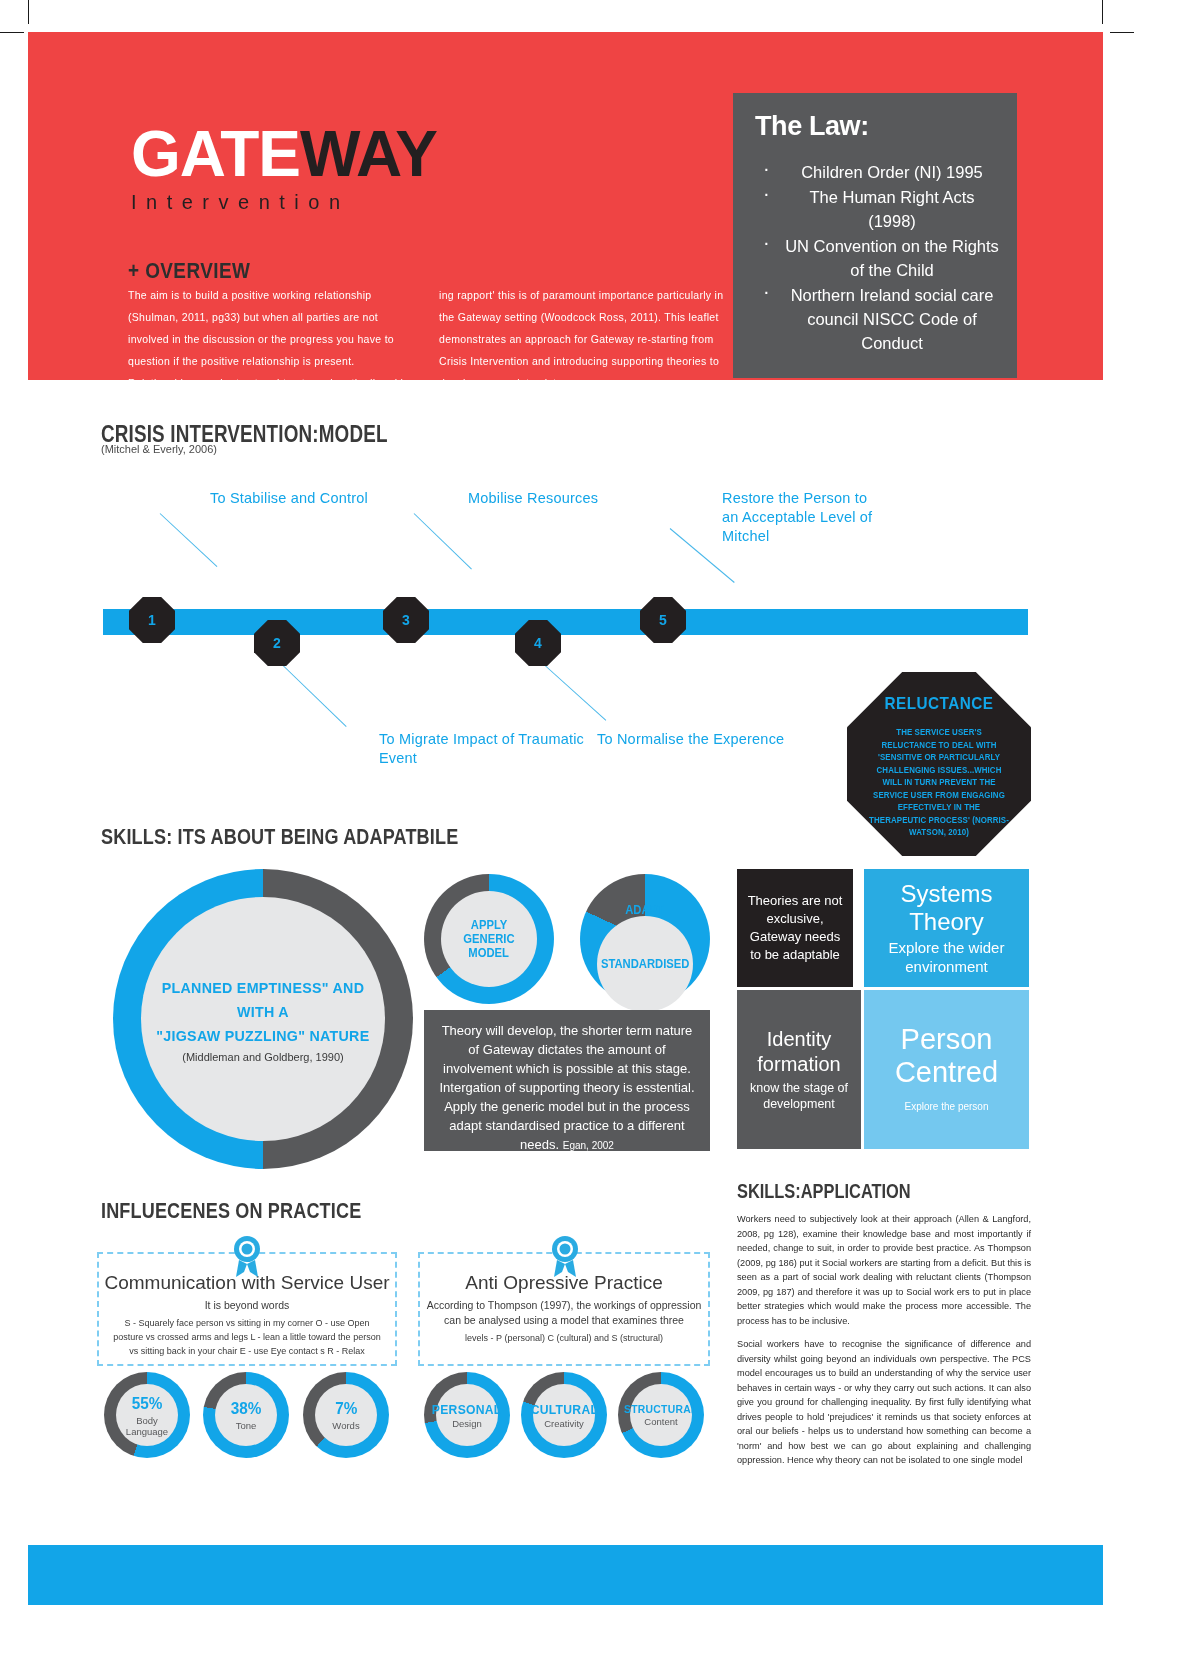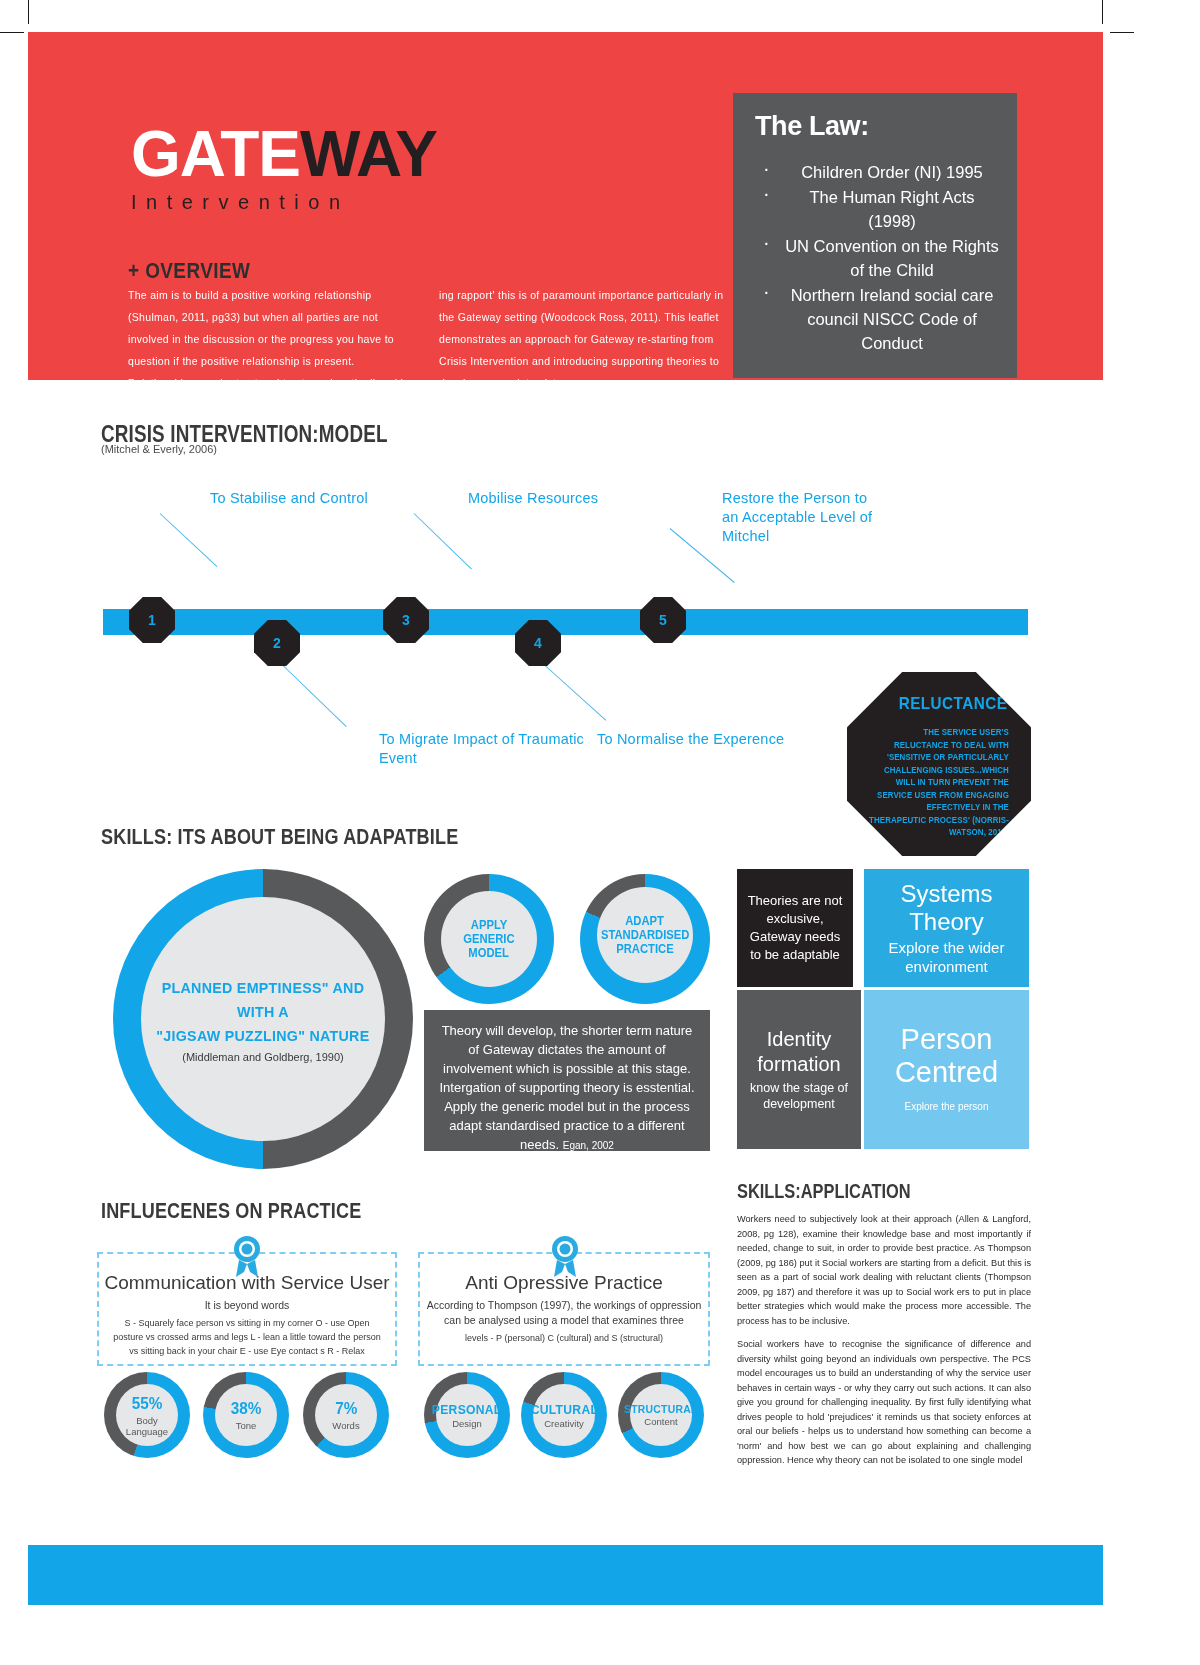--- a/index.html
+++ b/index.html
@@ -85,21 +85,21 @@
     letter-spacing: 0.2px;
   }
   .leader { position: absolute; background: #4ab8ea; height: 1px; transform-origin: left center; }
 
   
   .reluctance {
     position: absolute; left: 847px; top: 672px;
     width: 184px; height: 184px;
     background: #231f20; color: #12a5e8;
     clip-path: polygon(30% 0,70% 0,100% 30%,100% 70%,70% 100%,30% 100%,0 70%,0 30%);
-    padding: 22px 16px; text-align: right;
+    padding: 22px 16px; text-align: center;
   }
   .rel-title { font-size: 17px; font-weight: bold; letter-spacing: 0.5px; margin-bottom: 12px;
                transform: scaleX(0.9); }
   .rel-body { font-size: 8.6px; line-height: 12.5px; font-weight: bold; letter-spacing: 0.1px;
               transform: scaleX(0.92); }
 
   
   .ring { position: absolute; border-radius: 50%; }
   .ring-inner {
     position: absolute; border-radius: 50%; background: #e6e7e8;
@@ -243,21 +243,21 @@
 
 <div class="ring" style="left:424px;top:874px;width:130px;height:130px;
      background:conic-gradient(from 0deg, #12a5e8 0deg 234deg, #58595b 234deg 360deg);"></div>
 <div class="ring-inner" style="left:441px;top:891px;width:96px;height:96px;">
   <div class="ring-label" style="font-size:12.5px;transform:scaleX(0.9);">APPLY GENERIC</div>
   <div class="ring-label" style="font-size:12.5px;transform:scaleX(0.9);">MODEL</div>
 </div>
 
 <div class="ring" style="left:580px;top:874px;width:130px;height:130px;
      background:conic-gradient(from 0deg, #12a5e8 0deg 295deg, #58595b 295deg 360deg);"></div>
-<div class="ring-inner" style="left:597px;top:887px;width:96px;height:96px;">
+<div class="ring-inner" style="left:597px;top:916px;width:96px;height:96px;gap:40px;">
   <div class="ring-label" style="font-size:12.5px;transform:scaleX(0.9);">ADAPT</div>
   <div class="ring-label" style="font-size:12.5px;transform:scaleX(0.9);">STANDARDISED</div>
   <div class="ring-label" style="font-size:12.5px;transform:scaleX(0.9);">PRACTICE</div>
 </div>
 
 <div class="theory-box">
   <span>Theory will develop, the shorter term nature of Gateway dictates the amount of involvement which is possible at this stage. Intergation of supporting theory is esstential. Apply the generic model but in the process adapt standardised practice to a different needs.</span>
   <span class="theory-cite">Egan, 2002</span>
 </div>
 

